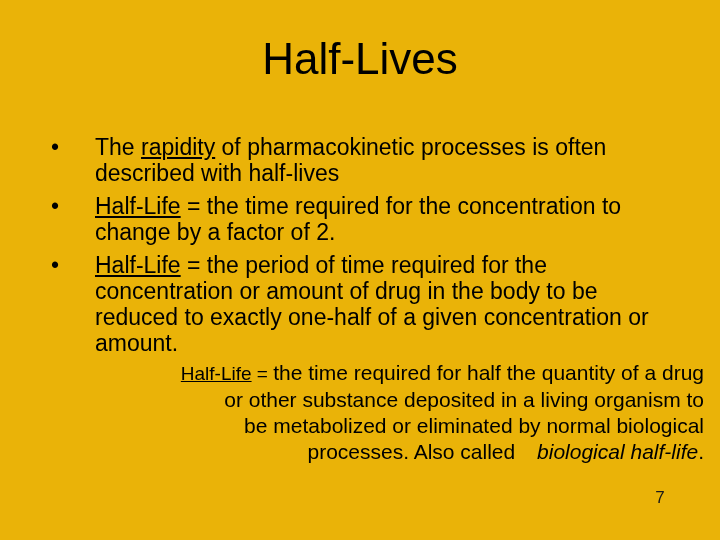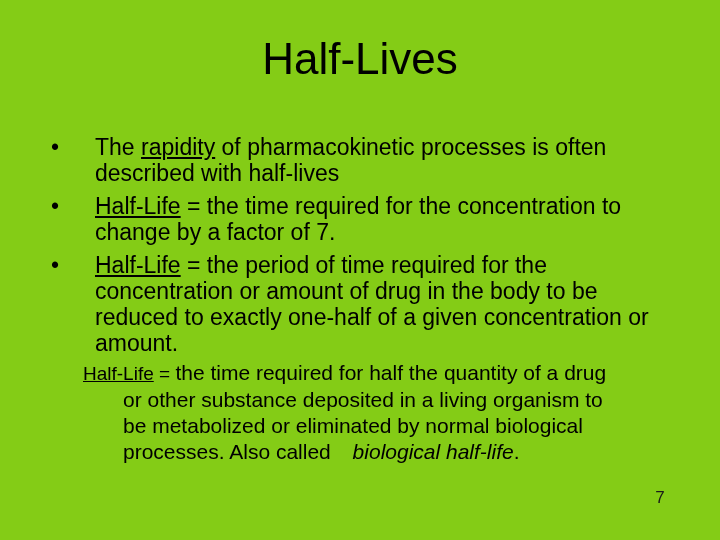--- a/index.html
+++ b/index.html
@@ -4,21 +4,21 @@
 <style>
   html, body {
     margin: 0;
     padding: 0;
     background: #ffffff;
   }
   .slide {
     position: relative;
     width: 720px;
     height: 540px;
-    background: #84cc16;
+    background: #eab308;
     color: #000000;
     font-family: "Liberation Sans", sans-serif;
     overflow: hidden;
   }
   .slide-title {
     position: absolute;
     top: 34px;
     left: 0;
     width: 720px;
     text-align: center;
@@ -51,20 +51,21 @@
     left: 51px;
     top: 0;
     font-size: 23px;
     line-height: 26px;
   }
   .para-indent {
     font-size: 21px;
     padding-left: 123px;
     text-indent: -40px;
     margin-bottom: 0;
+    text-align: right;
   }
   .b { font-weight: normal; }
   .u { text-decoration: underline; }
   .i { font-style: italic; margin-left: 16px; }
   .s { font-size: 19px; }
   .page-number {
     position: absolute;
     top: 488px;
     left: 640px;
     width: 40px;
@@ -77,21 +78,21 @@
 </head>
 <body>
 
 <div class="slide">
   <div class="slide-title">Half-Lives</div>
 
   <div class="slide-body">
       <div class="para para-bullet"><span class="marker">•</span><span class="">The </span><span class="b u">rapidity</span><span class=""> of pharmacokinetic processes is often
 described with </span><span class="b">half-lives</span></div>
       <div class="para para-bullet"><span class="marker">•</span><span class="b u">Half-Life</span><span class=""> = the time required for the concentration to
-change by a factor of 7.</span></div>
+change by a factor of 2.</span></div>
       <div class="para para-bullet"><span class="marker">•</span><span class="b u">Half-Life</span><span class=""> = the period of time required for the
 concentration or amount of drug in the body to be
 reduced to exactly one-half of a given concentration or
 amount.</span></div>
       <div class="para para-indent"><span class="b u s">Half-Life</span><span class="b s"> = </span><span class="">the time required for half the quantity of a drug
 or other substance deposited in a living organism to
 be metabolized or eliminated by normal biological
 processes. Also called </span><span class="i">biological half-life</span><span class="">.</span></div>
     </div>
 

